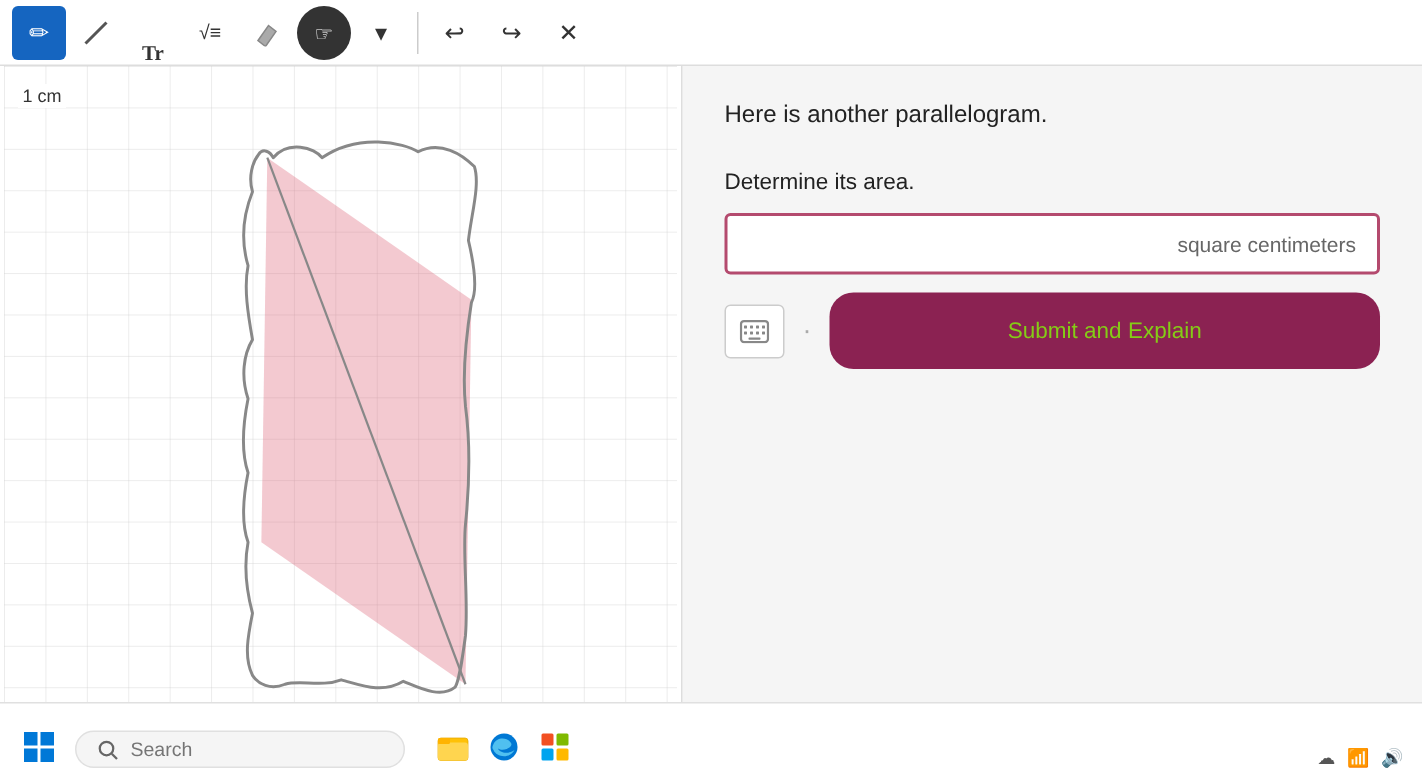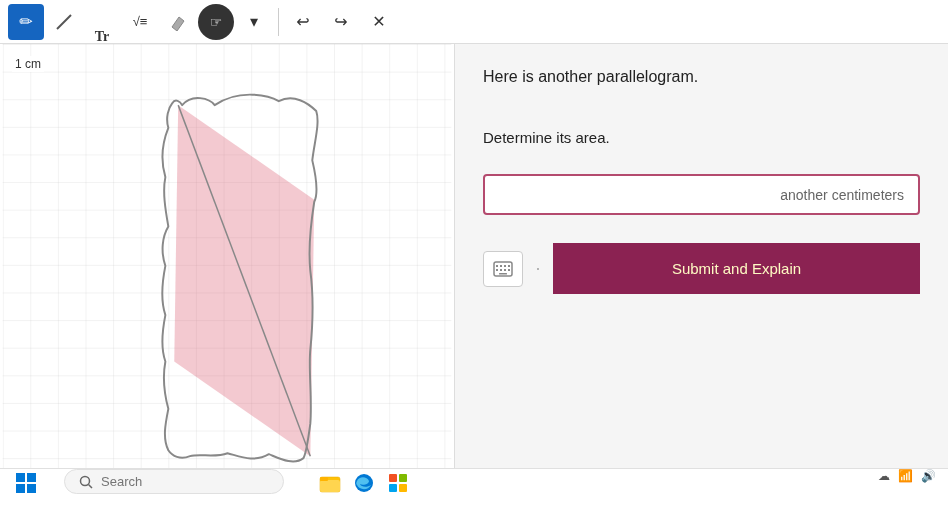--- a/index.html
+++ b/index.html
@@ -84,21 +84,21 @@
       padding: 1px 3px;
     }
 
     
     .right-panel {
       flex: 1;
       padding: 24px 28px;
       background: #f5f5f5;
       display: flex;
       flex-direction: column;
-      gap: 28px;
+      gap: 12px;
     }
 
     .problem-title {
       font-size: 16px;
       color: #222;
       font-weight: 400;
     }
 
     .problem-subtitle {
       font-size: 15px;
@@ -153,39 +153,39 @@
       font-size: 16px;
     }
 
     .dot-separator {
       font-size: 18px;
       color: #aaa;
     }
 
     .submit-btn {
       background: #8b2252;
-      color: #fef9c3;
+      color: #84cc16;
       border: none;
-      border-radius: 0;
+      border-radius: 16px;
       padding: 17px 24px;
       font-size: 15px;
       cursor: pointer;
       font-weight: 500;
       flex: 1;
     }
 
     
     .taskbar {
       height: 44px;
       background: #fff;
       border-top: 1px solid #e0e0e0;
       display: flex;
-      align-items: flex-start;
+      align-items: flex-end;
       padding: 0 12px;
-      gap: 24px;
+      gap: 10px;
       position: absolute;
       bottom: 0;
       left: 0;
       right: 0;
     }
 
     .taskbar-start {
       width: 28px;
       height: 28px;
       display: flex;
@@ -334,21 +334,21 @@
       <div class="grid-label">1 cm</div>
     </div>
   </div>
 
   <div class="right-panel">
     <div class="problem-title">Here is another parallelogram.</div>
     <div class="problem-subtitle">Determine its area.</div>
 
     <div class="answer-row">
       <input type="text" class="answer-input" style="">
-      <span class="unit-label">another centimeters</span>
+      <span class="unit-label">square centimeters</span>
     </div>
 
     <div class="button-row">
       <button class="keyboard-btn" title="Keyboard">
         <svg width="20" height="16" viewBox="0 0 20 16" fill="none">
           <rect x="1" y="1" width="18" height="14" rx="2" stroke="#888" stroke-width="1.5" fill="none"></rect>
           <rect x="3" y="4" width="2" height="2" rx="0.3" fill="#888"></rect>
           <rect x="7" y="4" width="2" height="2" rx="0.3" fill="#888"></rect>
           <rect x="11" y="4" width="2" height="2" rx="0.3" fill="#888"></rect>
           <rect x="15" y="4" width="2" height="2" rx="0.3" fill="#888"></rect>

